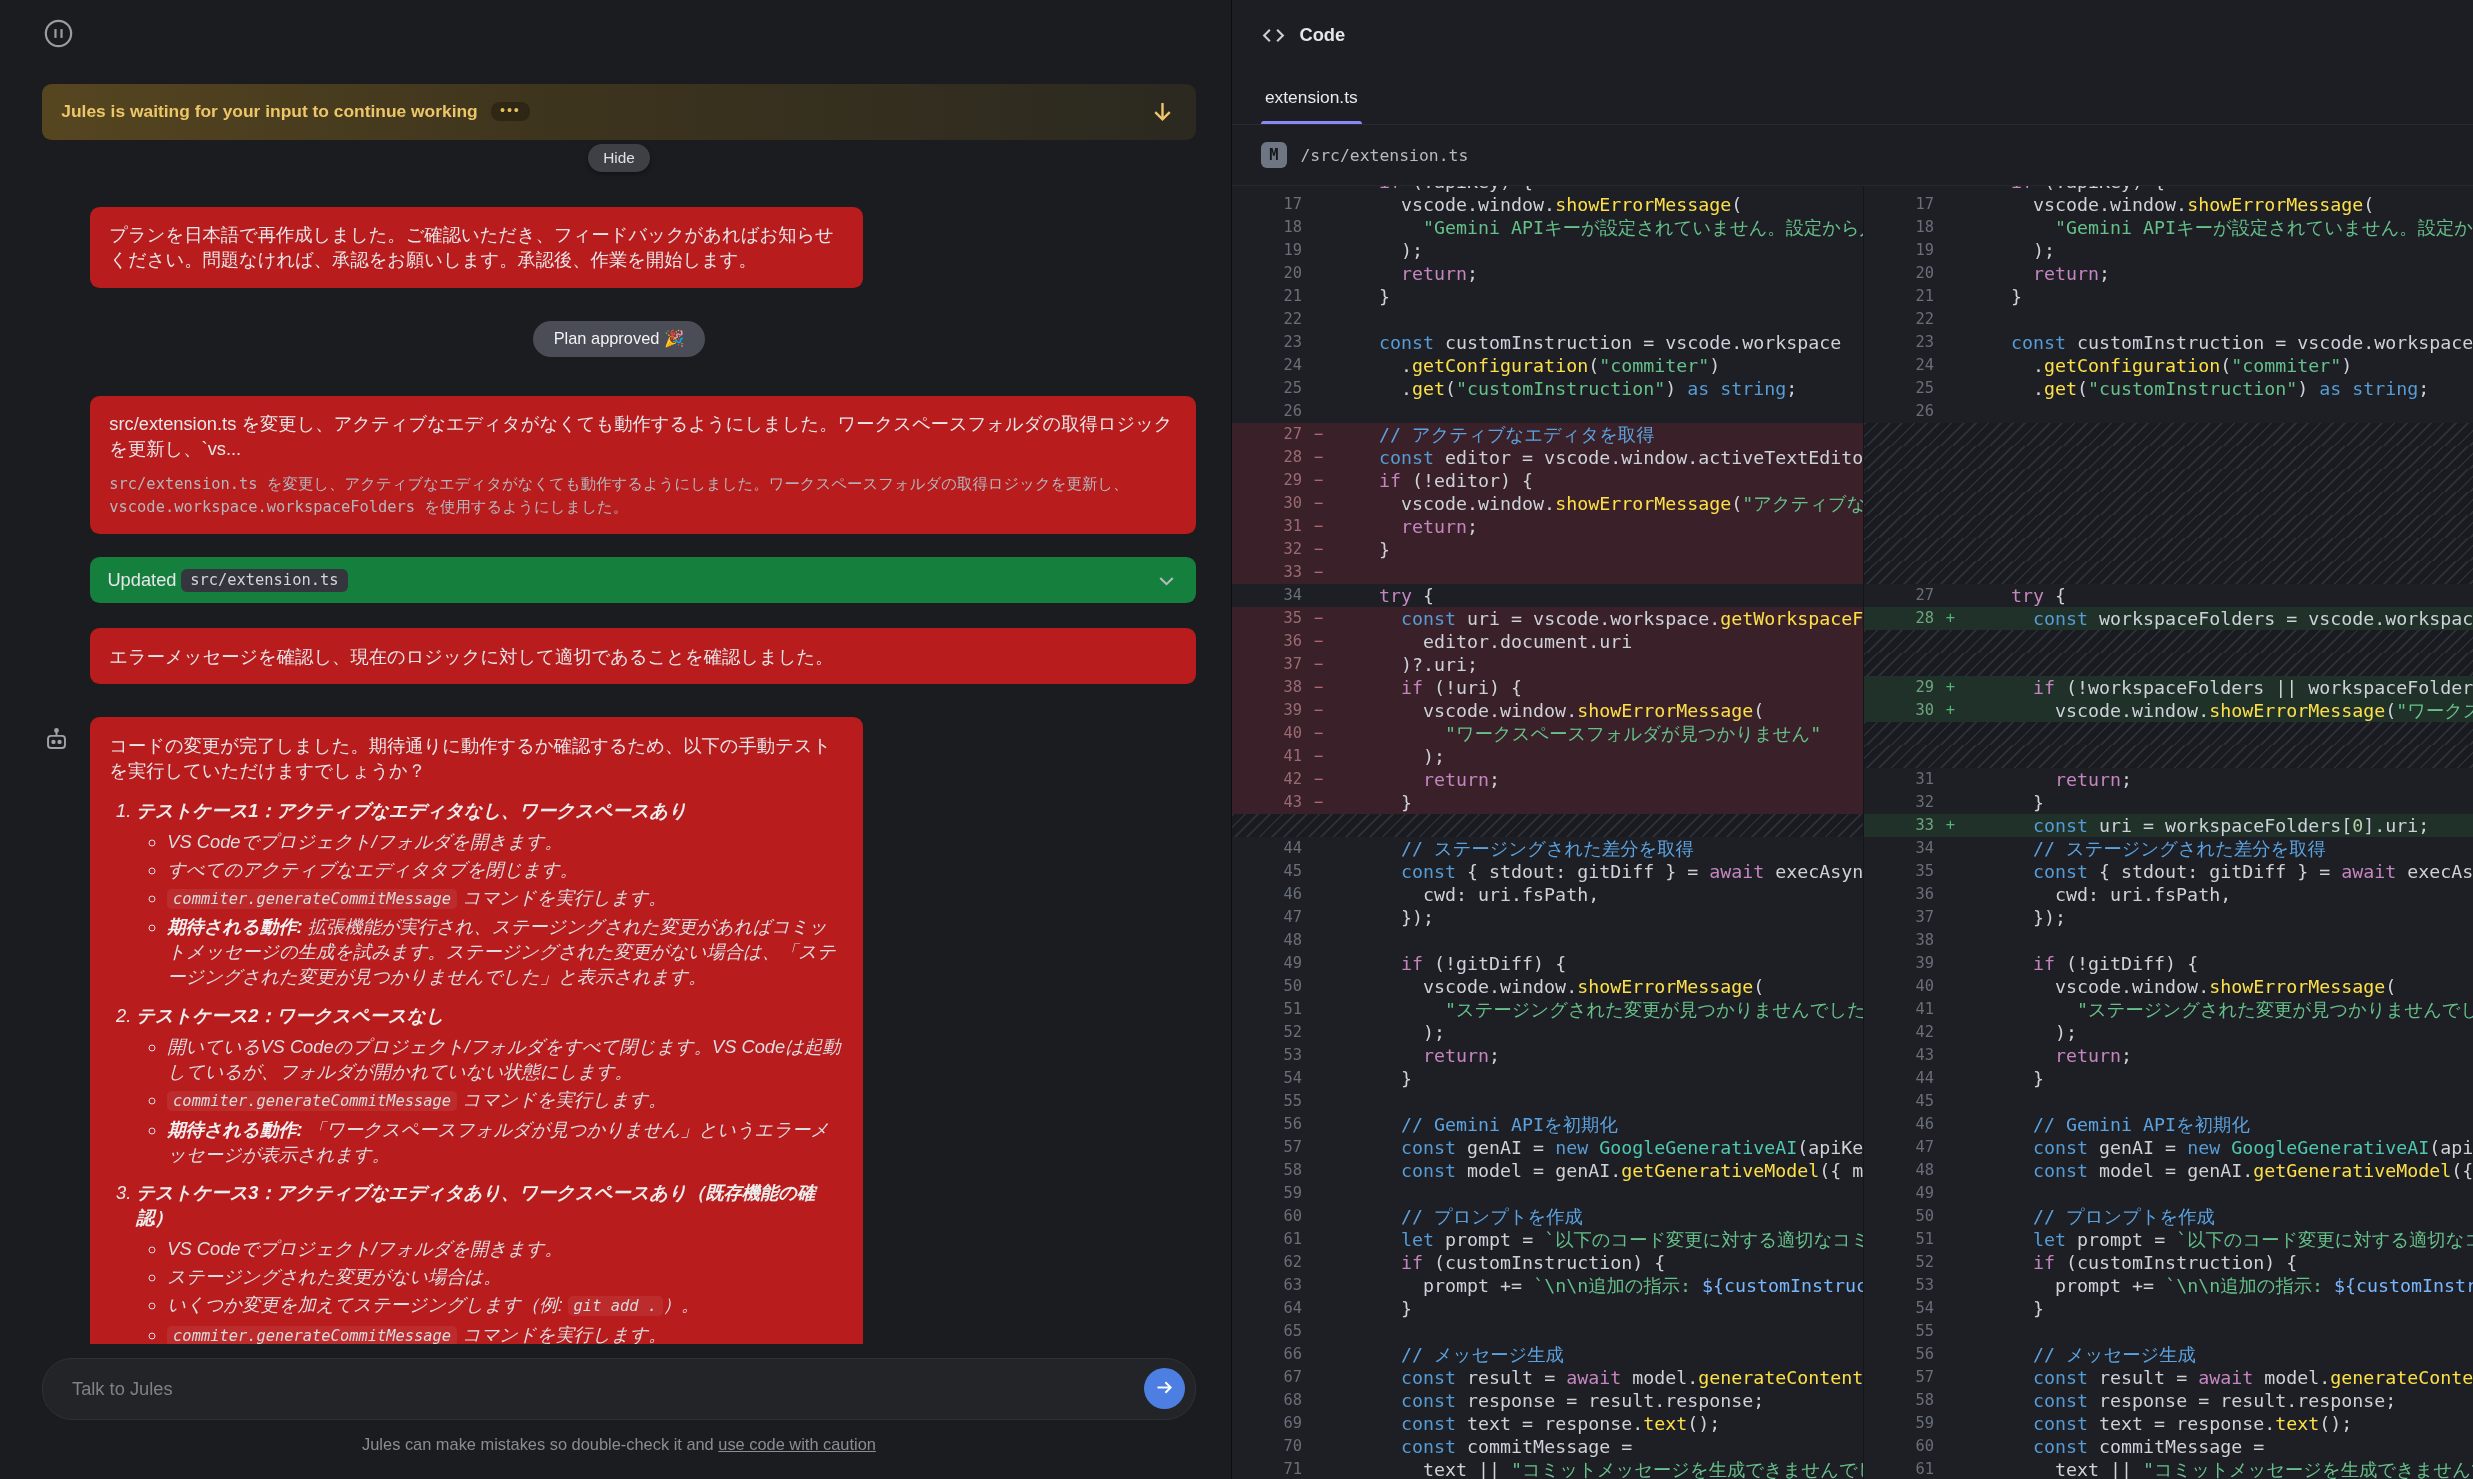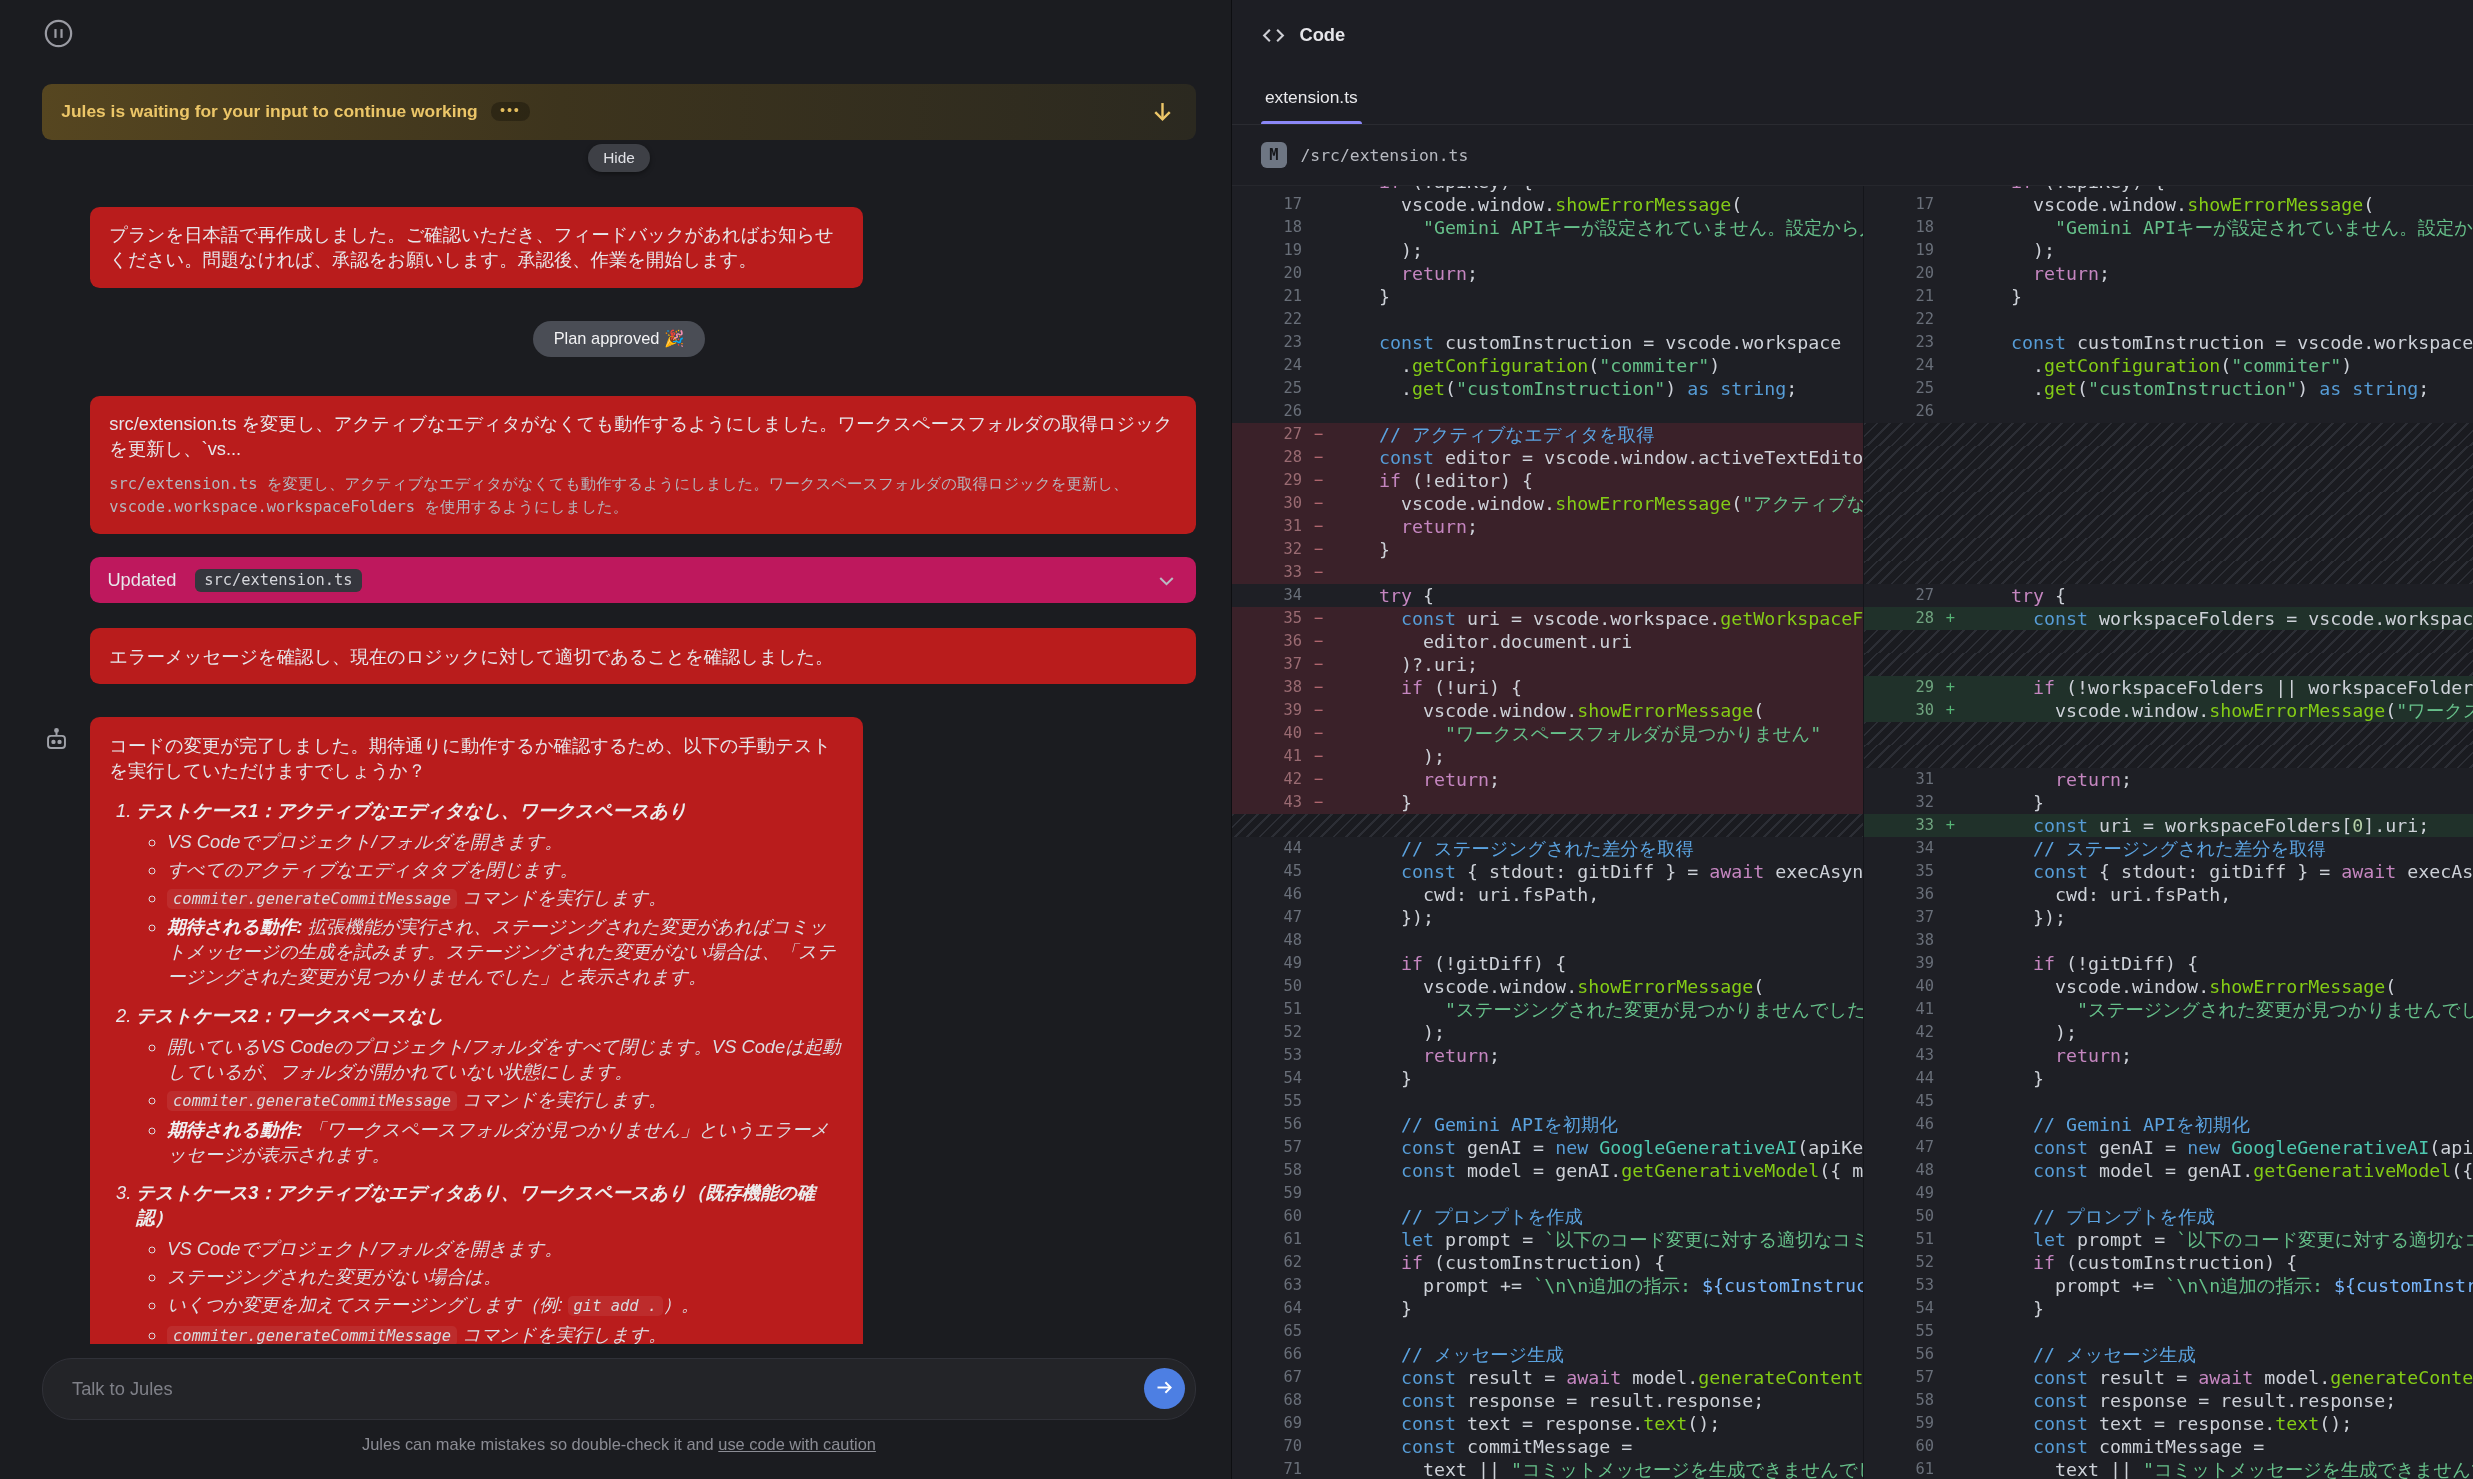--- a/index.html
+++ b/index.html
@@ -20,21 +20,21 @@
   .hide-wrap{text-align:center;margin-top:4.8px;}
   .hide-btn{background:#3e4046;color:#e0e1e6;border:none;border-radius:14.5px;padding:4.8px 15.4px;font-size:15.4px;font-family:inherit;cursor:pointer;box-shadow:0 1.9px 5.8px rgba(0,0,0,.4);}
   .msg{background:#b91c1c;border-radius:9.7px;padding:15.4px 19.3px;color:#e6e6ea;font-size:18.3px;line-height:25px;margin:0 0 0 48px;}
   .msg.narrow{max-width:734px;width:fit-content;}
   .msg.wide{margin-right:0;}
   .msg p{margin:0;}
   .msg .mono-detail{margin-top:11.6px;font-family:"DejaVu Sans Mono",monospace;font-size:15.4px;line-height:23px;color:#b4b6bd;}
   .mt36{margin-top:35px;} .mt40{margin-top:39px;} .mt26{margin-top:25px;} .mt34{margin-top:33px;}
   .chip-wrap{text-align:center;margin-top:33px;}
   .plan-chip{display:inline-block;background:#4a4d55;color:#f3f3f5;border-radius:18.3px;padding:8.7px 21px;font-size:16.4px;cursor:pointer;}
-  .updated-row{margin:23px 0 0 48px;background:#be185d;border-radius:9.7px;height:46px;display:flex;align-items:center;gap:18px;padding:0 17.4px;cursor:pointer;}
+  .updated-row{margin:23px 0 0 48px;background:#15803d;border-radius:9.7px;height:46px;display:flex;align-items:center;gap:4px;padding:0 17.4px;cursor:pointer;}
   .updated-row .ulabel{color:#e6e6ea;font-size:18.3px;}
   .file-chip{background:#35363d;color:#d5d6db;border-radius:5.8px;padding:2.9px 9.7px;font-family:"DejaVu Sans Mono",monospace;font-size:15.4px;}
   .updated-row .chev{margin-left:auto;color:#b9bac2;display:flex;}
   .msg.with-avatar{position:relative;}
   .avatar{position:absolute;left:-48px;top:7.7px;color:#9fa1a8;}
   .msg ol{margin:15.4px 0 9.7px;padding-left:27px;}
   .msg ol > li{margin-bottom:7.7px;font-style:italic;}
   .case-title{font-weight:bold;color:#eceded;}
   .msg ul{list-style:circle;padding-left:31px;margin:5.8px 0 13.5px;}
   .msg ul li{margin:2.9px 0;color:#dcdde2;}
@@ -67,21 +67,21 @@
   .crow{height:23px;display:flex;align-items:center;overflow:hidden;white-space:pre;}
   .lnum{flex:none;width:70px;text-align:right;color:#696f79;font-family:"DejaVu Sans Mono",monospace;font-size:15.4px;}
   .lmark{flex:none;width:33px;text-align:center;font-family:"DejaVu Sans Mono",monospace;font-size:15.4px;color:transparent;}
   .ltext{flex:1;font-family:"DejaVu Sans Mono",monospace;font-size:18.3px;line-height:23px;color:#cdd1d8;overflow:hidden;white-space:pre;}
   .crow.del{background:#3a2129;}
   .crow.del .lnum{color:#9a6b72;} .crow.del .lmark{color:#b56a72;}
   .crow.add{background:#20312a;}
   .crow.add .lnum{color:#6fa47f;} .crow.add .lmark{color:#56b576;}
   .crow.hatch{background-color:#1a1b20;background-image:repeating-linear-gradient(135deg,#2c2e35 0,#2c2e35 1.9px,transparent 1.9px,transparent 8.7px);}
   .tk-c{color:#5ba3e0;} .tk-s{color:#66c08a;} .tk-k{color:#569cd6;} .tk-kc{color:#c586c0;}
-  .tk-f{color:#84cc16;margin-top:43px;} .tk-i{color:#79b8ff;} .tk-n{color:#b5cea8;} .tk-t{color:#4ec9b0;}
+  .tk-f{color:#fde047;margin-top:43px;} .tk-i{color:#79b8ff;} .tk-n{color:#b5cea8;} .tk-t{color:#4ec9b0;}
 </style>
 </head>
 <body>
 
 <div class="app">
 
   <section class="chat-panel">
     <header class="chat-header">
       <button class="pause-btn">
         <span>

